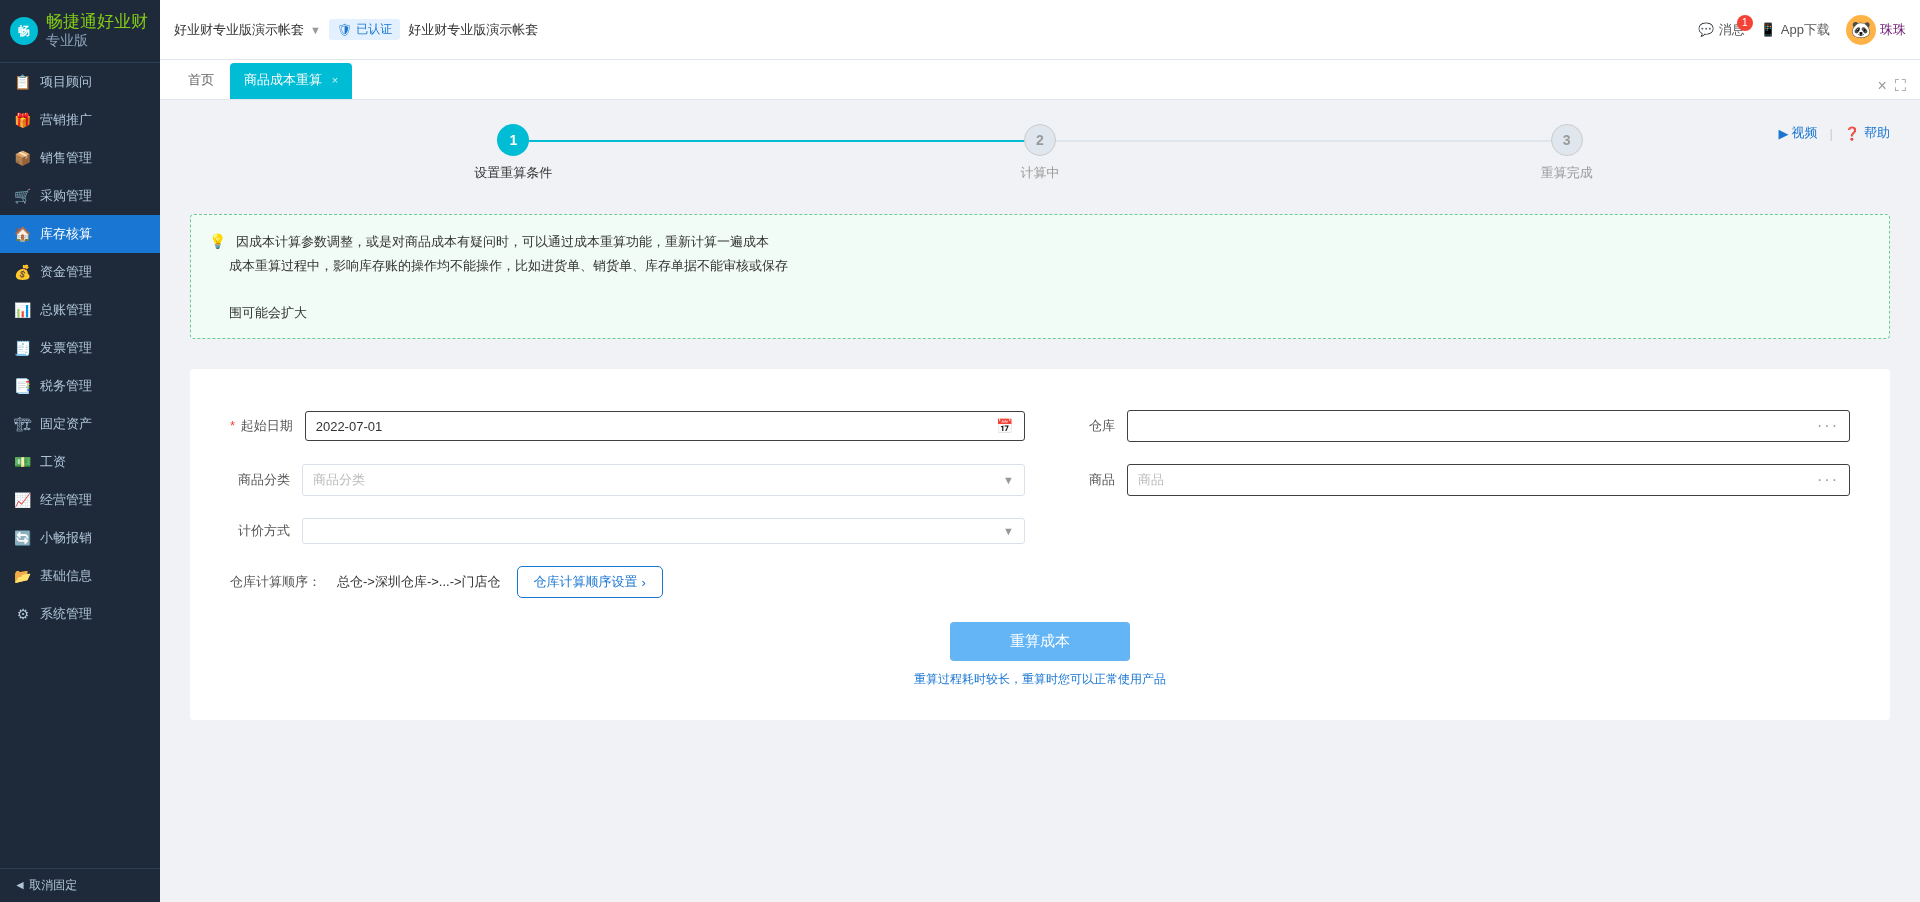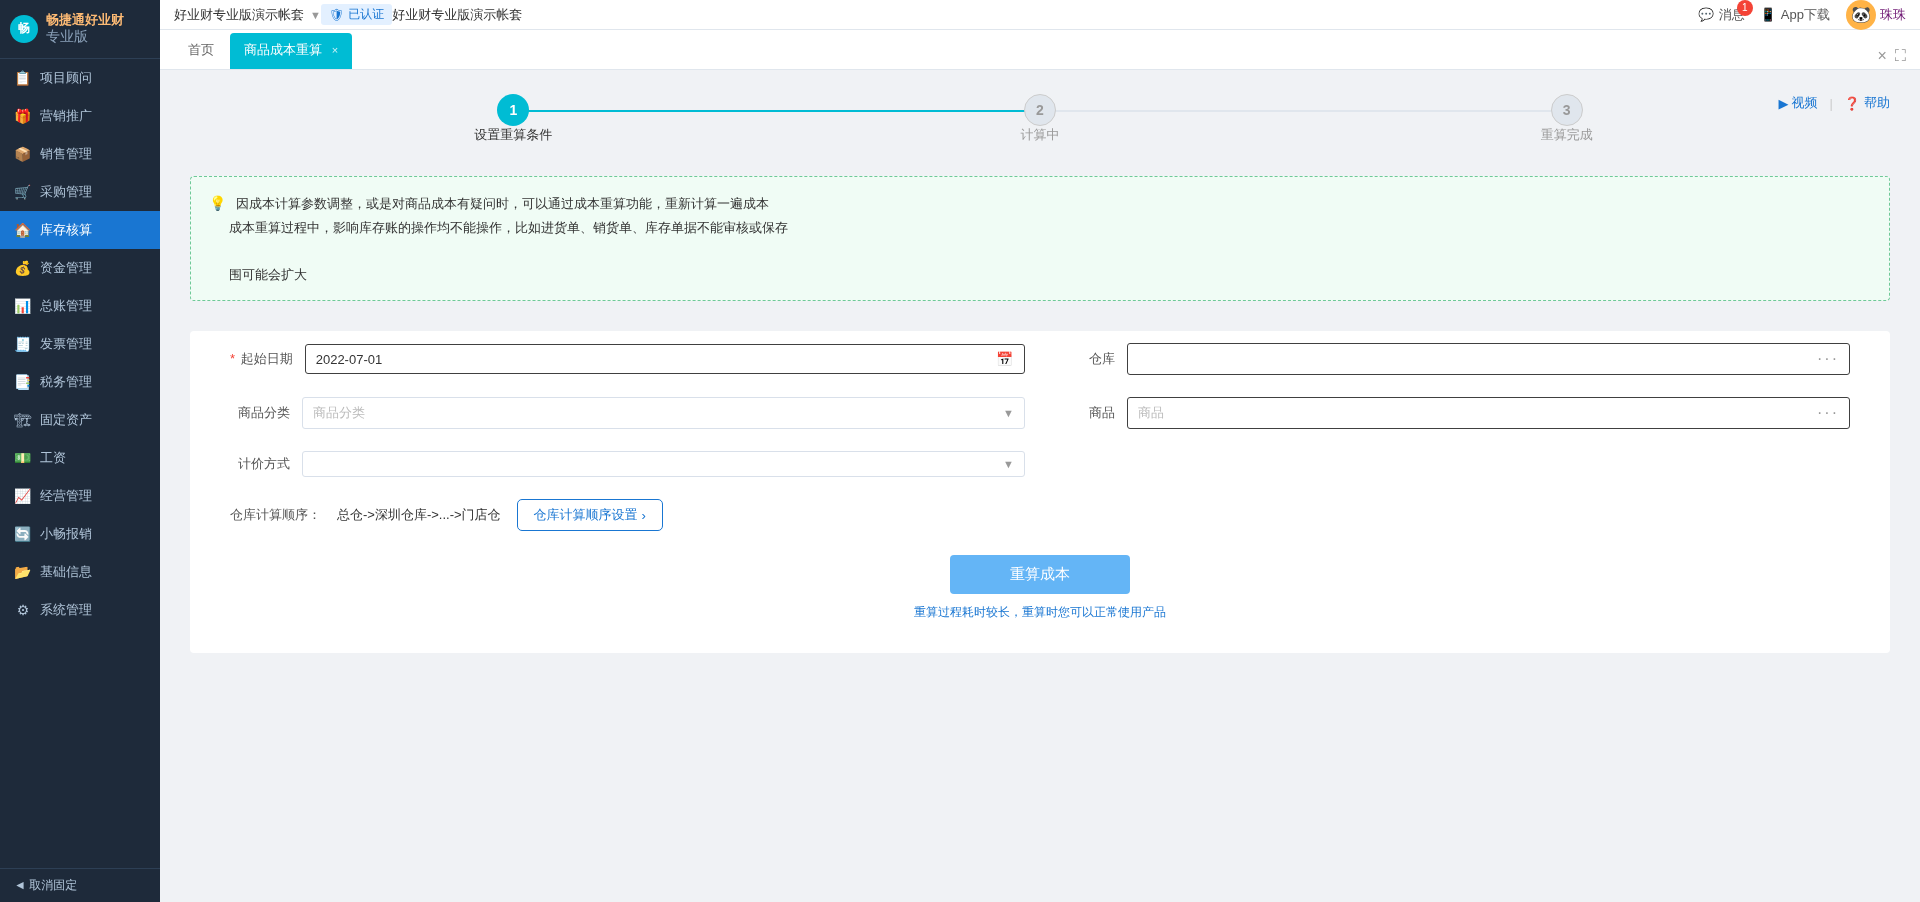--- a/index.html
+++ b/index.html
@@ -21,21 +21,21 @@
       gap: 8px;
       border-bottom: 1px solid #2d3f55;
     }
     .sidebar-logo-icon {
       width: 28px; height: 28px;
       background: #00bcd4;
       border-radius: 50%;
       display: flex; align-items: center; justify-content: center;
       color: white; font-size: 12px; font-weight: bold;
     }
-    .sidebar-title { color: #fdba74; font-size: 13px; font-weight: bold; line-height: 1.2; }
+    .sidebar-title { color: #84cc16; font-size: 17px; font-weight: normal; line-height: 1.2; }
     .sidebar-subtitle { color: #8aa0b8; font-size: 14px; }
     .sidebar-item {
       display: flex; align-items: center; gap: 8px;
       padding: 10px 14px;
       color: #b0c4d8;
       cursor: pointer;
       font-size: 13px;
       transition: background 0.2s;
     }
     .sidebar-item.active { background: #1976d2; color: white; }
@@ -55,26 +55,26 @@
       display: flex;
       flex-direction: column;
       background: #f0f2f5;
       height: 100%;
       overflow: hidden;
     }
 
     
     .topbar {
       background: white;
-      height: 30px;
+      height: 60px;
       display: flex;
       align-items: center;
       padding: 0 14px;
       border-bottom: 1px solid #e0e6ed;
-      gap: 0;
+      gap: 8px;
       flex-shrink: 0;
     }
     .topbar-account {
       display: flex; align-items: center; gap: 6px;
       color: #333; font-size: 13px;
     }
     .topbar-account-name { color: #333; }
     .topbar-dropdown-icon { color: #999; font-size: 11px; }
     .topbar-verified {
       display: flex; align-items: center; gap: 4px;
@@ -152,21 +152,21 @@
       flex: 1;
       position: relative;
     }
     .step-circle {
       width: 32px; height: 32px; border-radius: 50%;
       display: flex; align-items: center; justify-content: center;
       font-size: 14px; font-weight: bold; z-index: 1;
     }
     .step-circle.active { background: #00bcd4; color: white; }
     .step-circle.inactive { background: #e0e6ed; color: #999; border: 1px solid #ccc; }
-    .step-label { font-size: 13px; color: #333; }
+    .step-label { margin-top: 8px; font-size: 13px; color: #333; }
     .step-label.inactive { color: #999; }
     .step-line {
       position: absolute; top: 16px; left: 50%; right: -50%;
       height: 2px; background: #e0e6ed; z-index: 0;
     }
     .step-line.active { background: #00bcd4; }
 
     .steps-top-right {
       position: absolute; right: 0; top: 0;
       display: flex; align-items: center; gap: 12px;
@@ -184,21 +184,21 @@
       font-size: 13px;
       color: #333;
       line-height: 1.8;
     }
     .info-box-icon { color: #f5a623; margin-right: 6px; font-size: 14px; }
 
     
     .form-section {
       background: white;
       border-radius: 4px;
-      padding: 12px 40px 32px;
+      padding: 41px 40px 32px;
     }
     .form-row {
       display: flex; align-items: center; margin-bottom: 22px; gap: 30px;
     }
     .form-group {
       display: flex; align-items: center; flex: 1; gap: 12px;
     }
     .form-label {
       font-size: 13px; color: #555; white-space: nowrap; min-width: 60px; text-align: right;
     }

